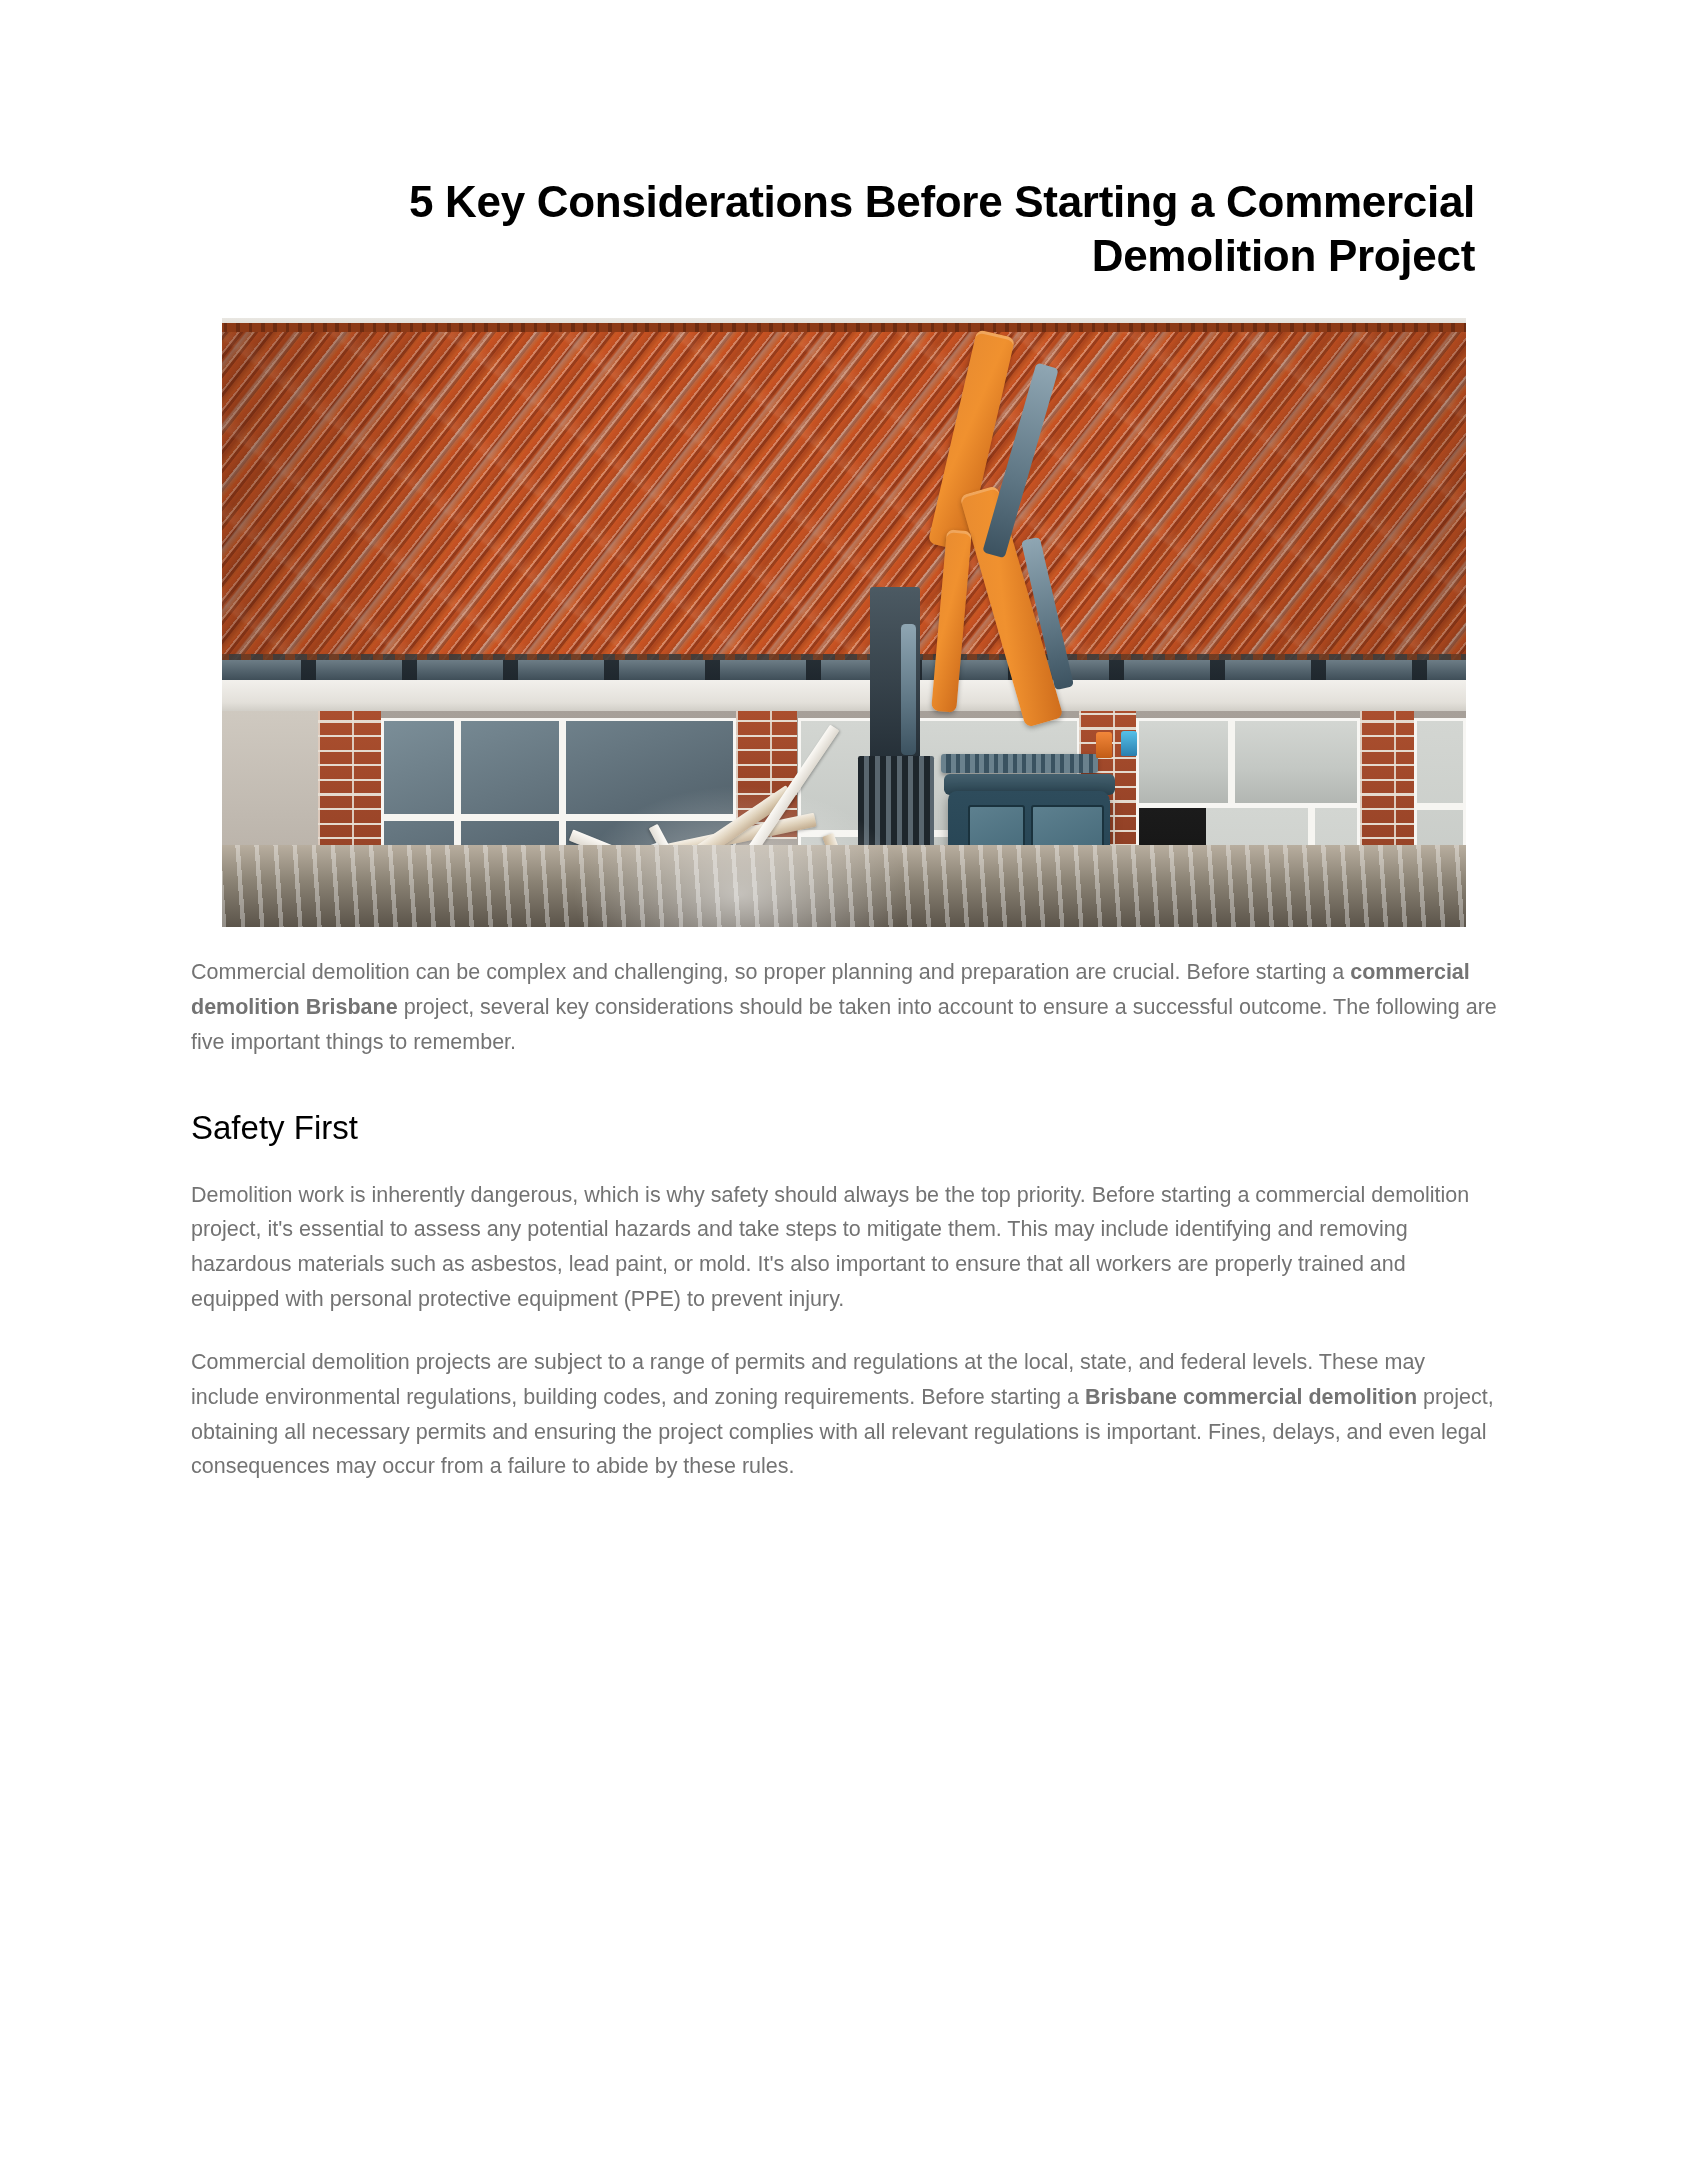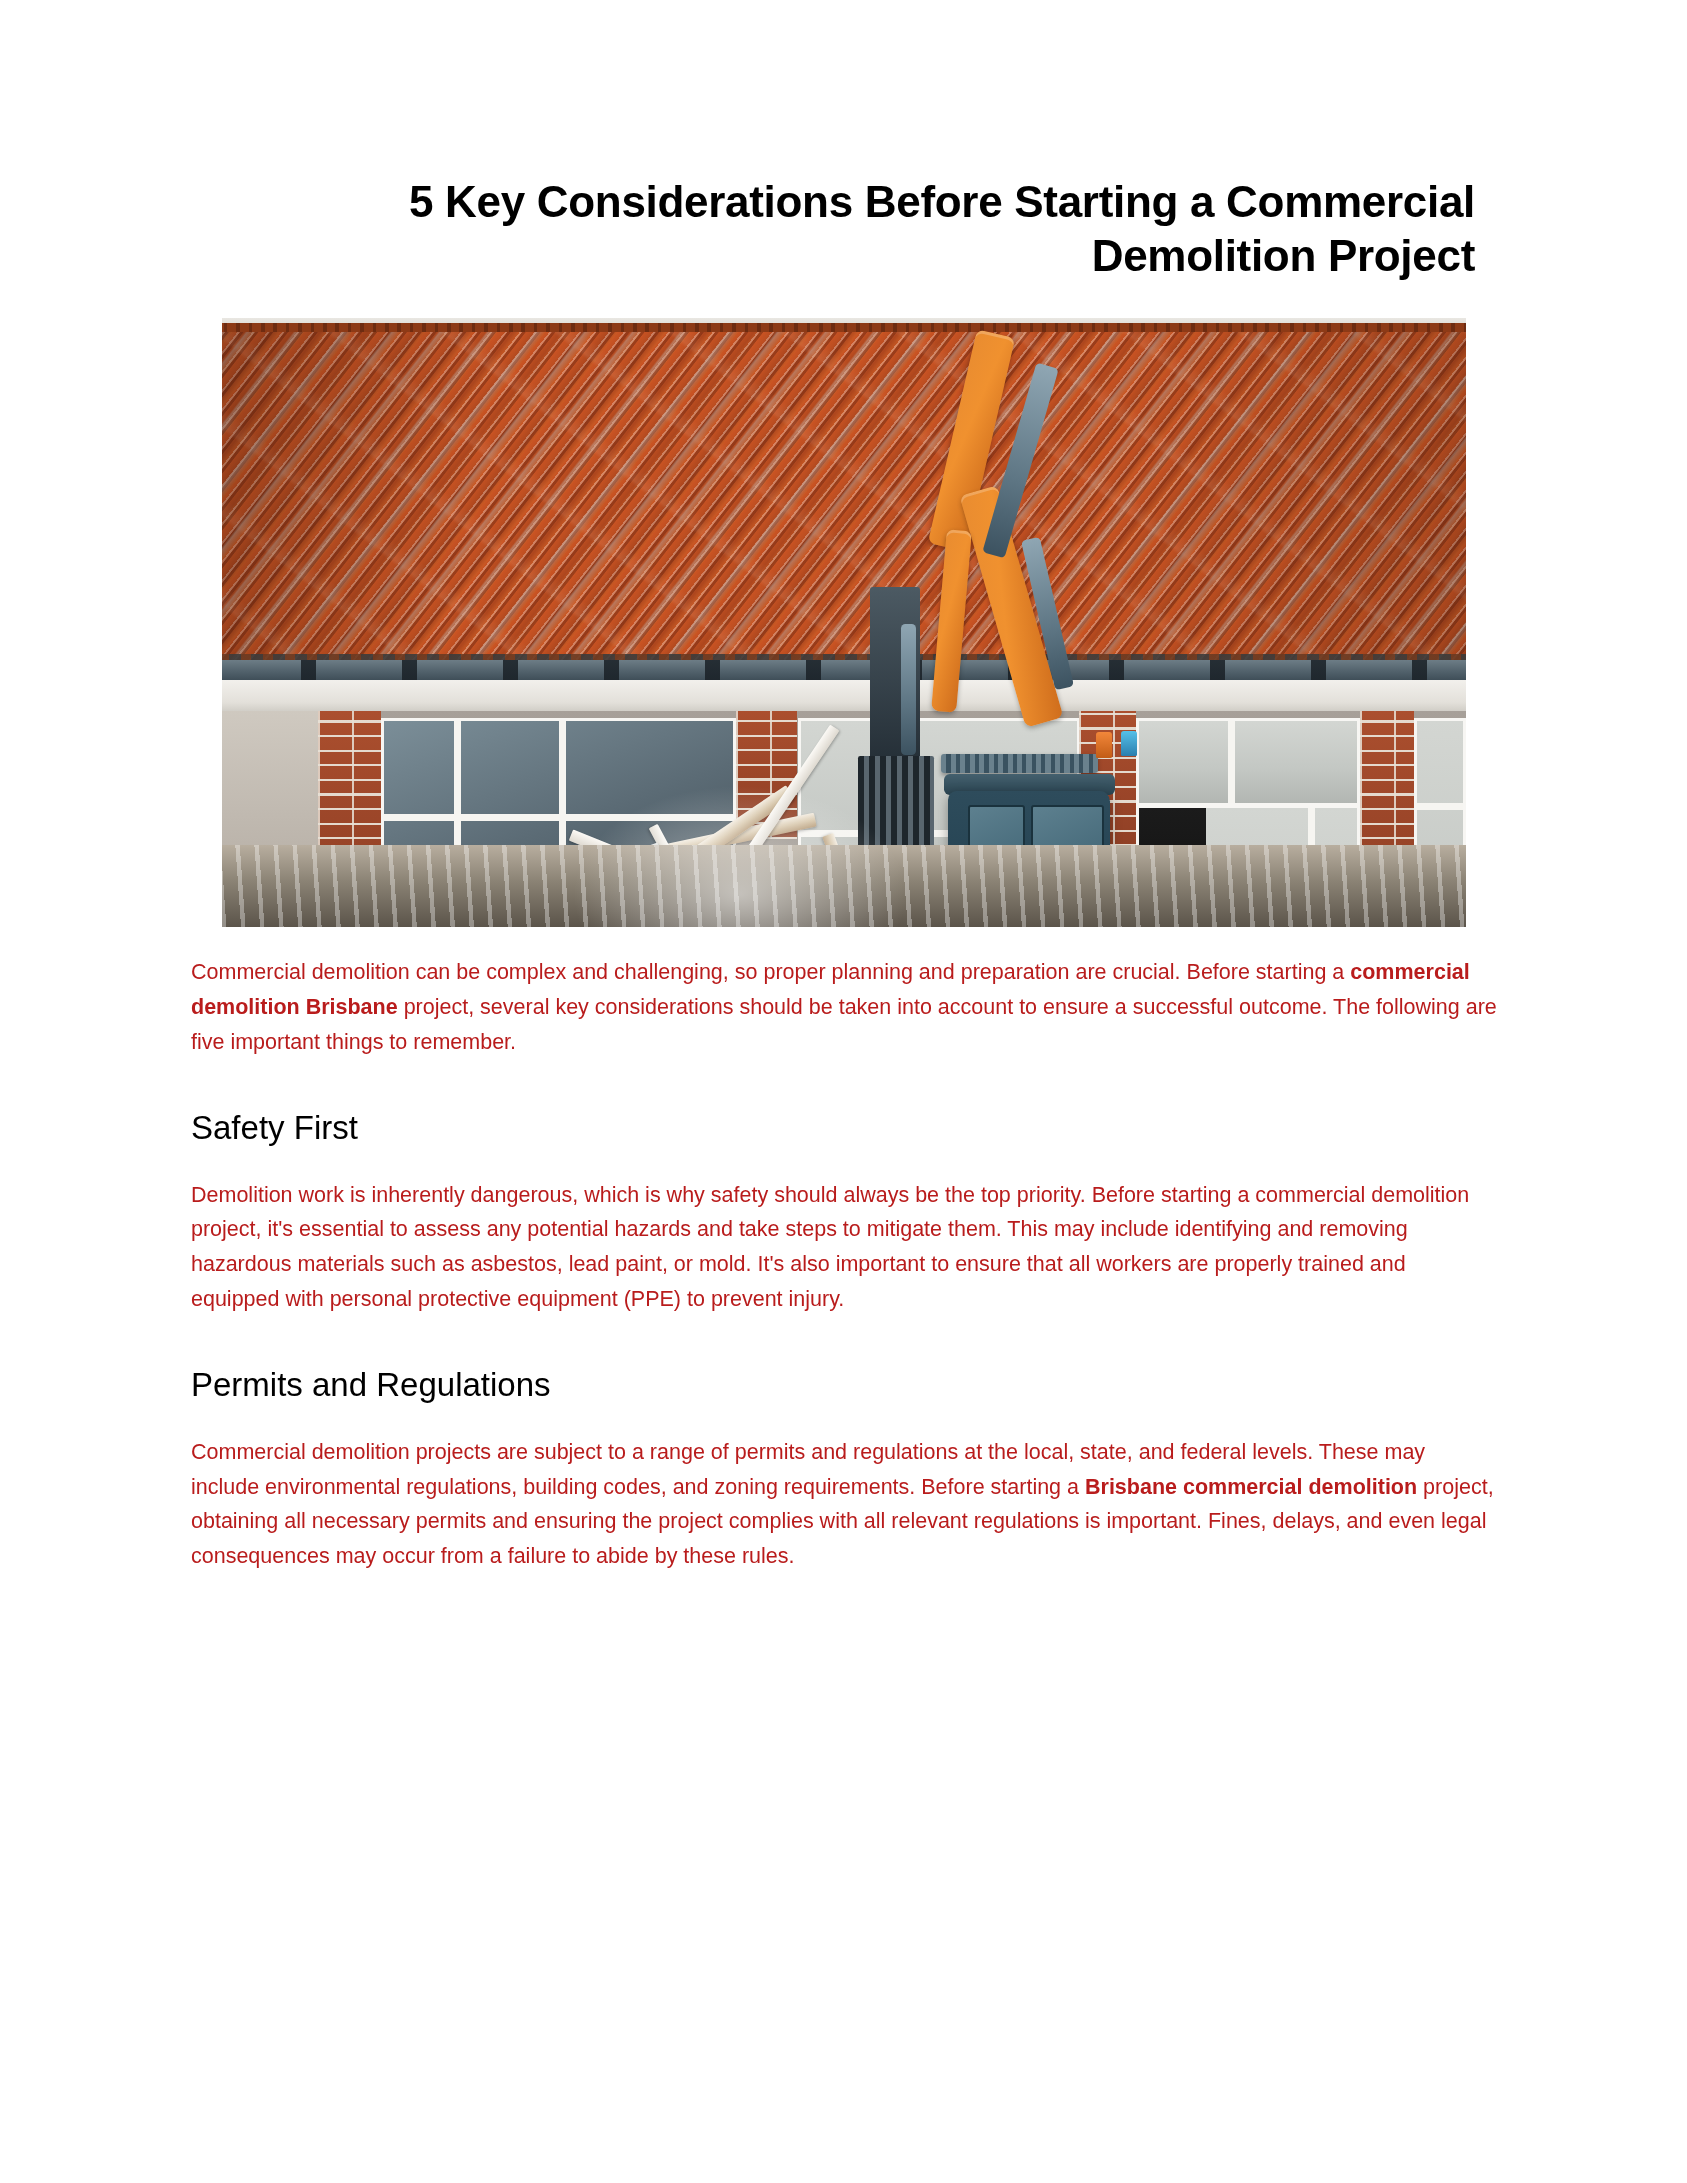--- a/index.html
+++ b/index.html
@@ -287,21 +287,21 @@
     position: absolute; left: 0; right: 0; bottom: 0; height: 82px;
     background:
       repeating-linear-gradient(86deg, rgba(255,255,255,.35) 0 4.4px, rgba(255,255,255,0) 4.4px 19px),
       linear-gradient(180deg, #b8ae9f 0%, #8a8274 45%, #5b544a 100%);
   }
 
   
   .body-text {
     font-size: 21.5px;
     line-height: 1.62;
-    color: #b91c1c;
+    color: #737373;
     margin: 28px 0 0 0;
     text-align: left;
   }
   .section-heading {
     font-size: 33px;
     font-weight: normal;
     line-height: 1.3;
     margin: 47px 0 13px 0;
     color: #000;
   }
@@ -409,18 +409,17 @@
 
         <div class="dust" style="left:350px; top:467px; width:336px; height:219px;"></div>
       </div>
     </div>
 
     <p class="body-text"><span>Commercial demolition can be complex and challenging, so proper planning and preparation are crucial. Before starting a </span><b>commercial demolition Brisbane</b><span> project, several key considerations should be taken into account to ensure a successful outcome. The following are five important things to remember.</span></p>
 
     <h2 class="section-heading">Safety First</h2>
     <p class="body-text">Demolition work is inherently dangerous, which is why safety should always be the top priority. Before starting a commercial demolition project, it's essential to assess any potential hazards and take steps to mitigate them. This may include identifying and removing hazardous materials such as asbestos, lead paint, or mold. It's also important to ensure that all workers are properly trained and equipped with personal protective equipment (PPE) to prevent injury.</p>
 
-    <h2 class="section-heading">Permits and Regulations</h2>
     <p class="body-text"><span>Commercial demolition projects are subject to a range of permits and regulations at the local, state, and federal levels. These may include environmental regulations, building codes, and zoning requirements. Before starting a </span><b>Brisbane commercial demolition</b><span> project, obtaining all necessary permits and ensuring the project complies with all relevant regulations is important. Fines, delays, and even legal consequences may occur from a failure to abide by these rules.</span></p>
 
   </div>
 </div>
 
 
 </body></html>

